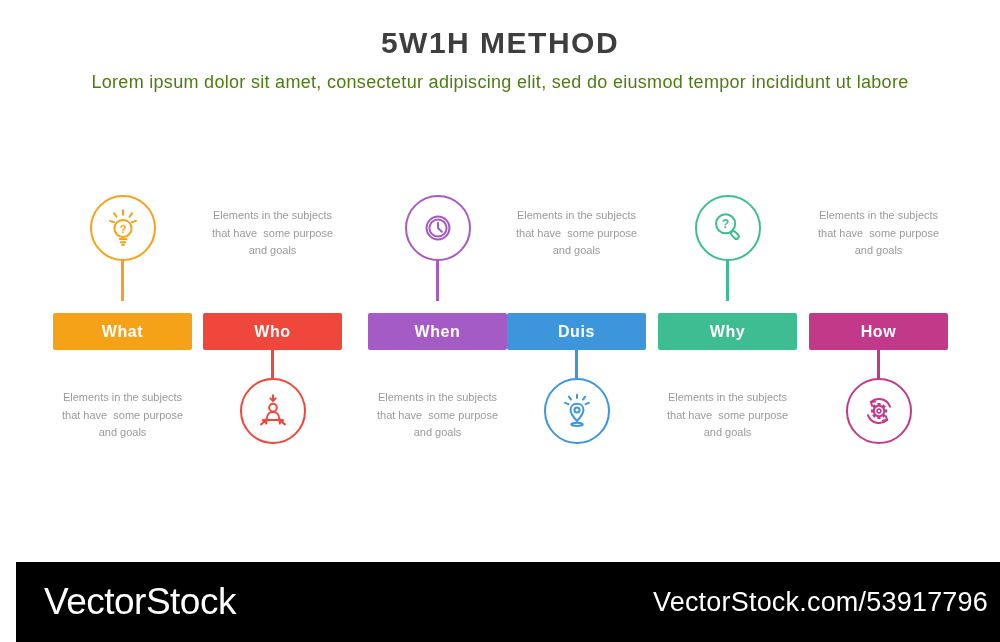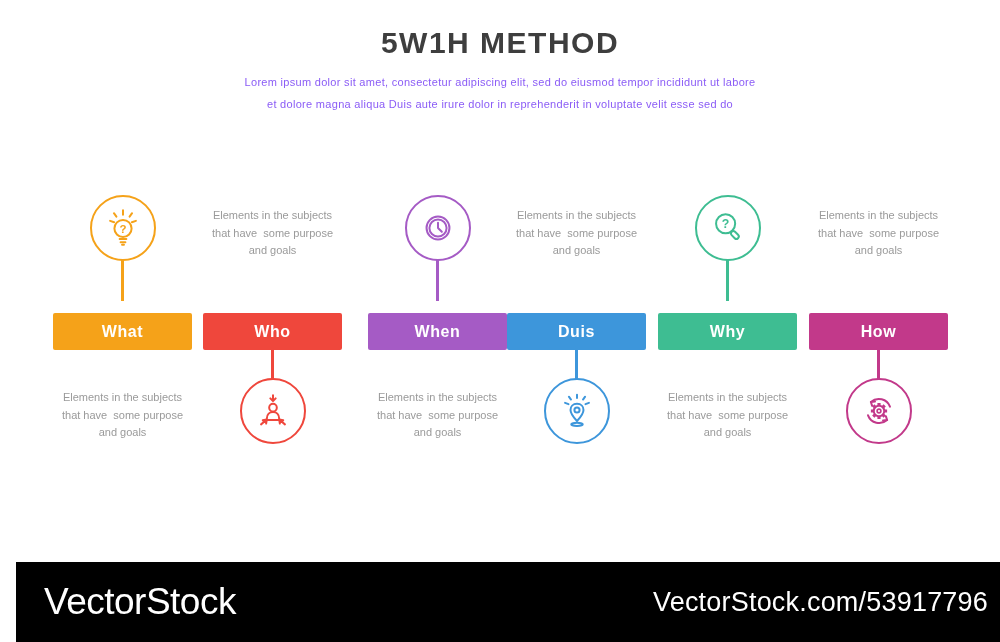--- a/index.html
+++ b/index.html
@@ -16,23 +16,23 @@
   
   .header { position: absolute; top: 26px; left: 0; width: 100%; text-align: center; }
   .title {
     font-size: 30px;
     font-weight: 700;
     letter-spacing: 1.5px;
     color: #3e3e3e;
   }
   .subtitle {
     margin-top: 11px;
-    font-size: 11px;
+    font-size: 18px;
     line-height: 22px;
-    color: #8b5cf6;
+    color: #4d7c0f;
     letter-spacing: 0.3px;
   }
 
   
   .column {
     position: absolute;
     top: 195px;
     width: 139px;
     height: 250px;
   }
@@ -134,21 +134,20 @@
 </style>
 </head>
 <body>
 
 <div class="canvas">
 
   <div class="header">
     <div class="title">5W1H METHOD</div>
     <div class="subtitle">
       <span class="desc-line">Lorem ipsum dolor sit amet, consectetur adipiscing elit, sed do eiusmod tempor incididunt ut labore</span>
-      <span class="desc-line">et dolore magna aliqua Duis aute irure dolor in reprehenderit in voluptate velit esse sed do</span>
     </div>
   </div>
 
   <div class="column col-1" style="color: rgb(245, 162, 25);">
     <div class="circle top">
       <svg class="icon-svg" viewBox="0 0 44 44" fill="none" stroke="currentColor" stroke-width="2" stroke-linecap="round" stroke-linejoin="round">
         <path d="M22 3.5 V8 M12.5 6.5 l2.6 3.6 M31.5 6.5 l-2.6 3.6 M8.5 14.5 l4.2 1.4 M35.5 14.5 l-4.2 1.4"></path>
         <circle cx="22" cy="22.5" r="9"></circle>
         <path d="M18.5 33.5 h7 M19.5 36.8 h5 M21 39.6 h2"></path>
         <text x="22" y="26.8" font-size="12" font-weight="bold" text-anchor="middle" fill="currentColor" stroke="none" font-family="Liberation Sans, sans-serif">?</text>

